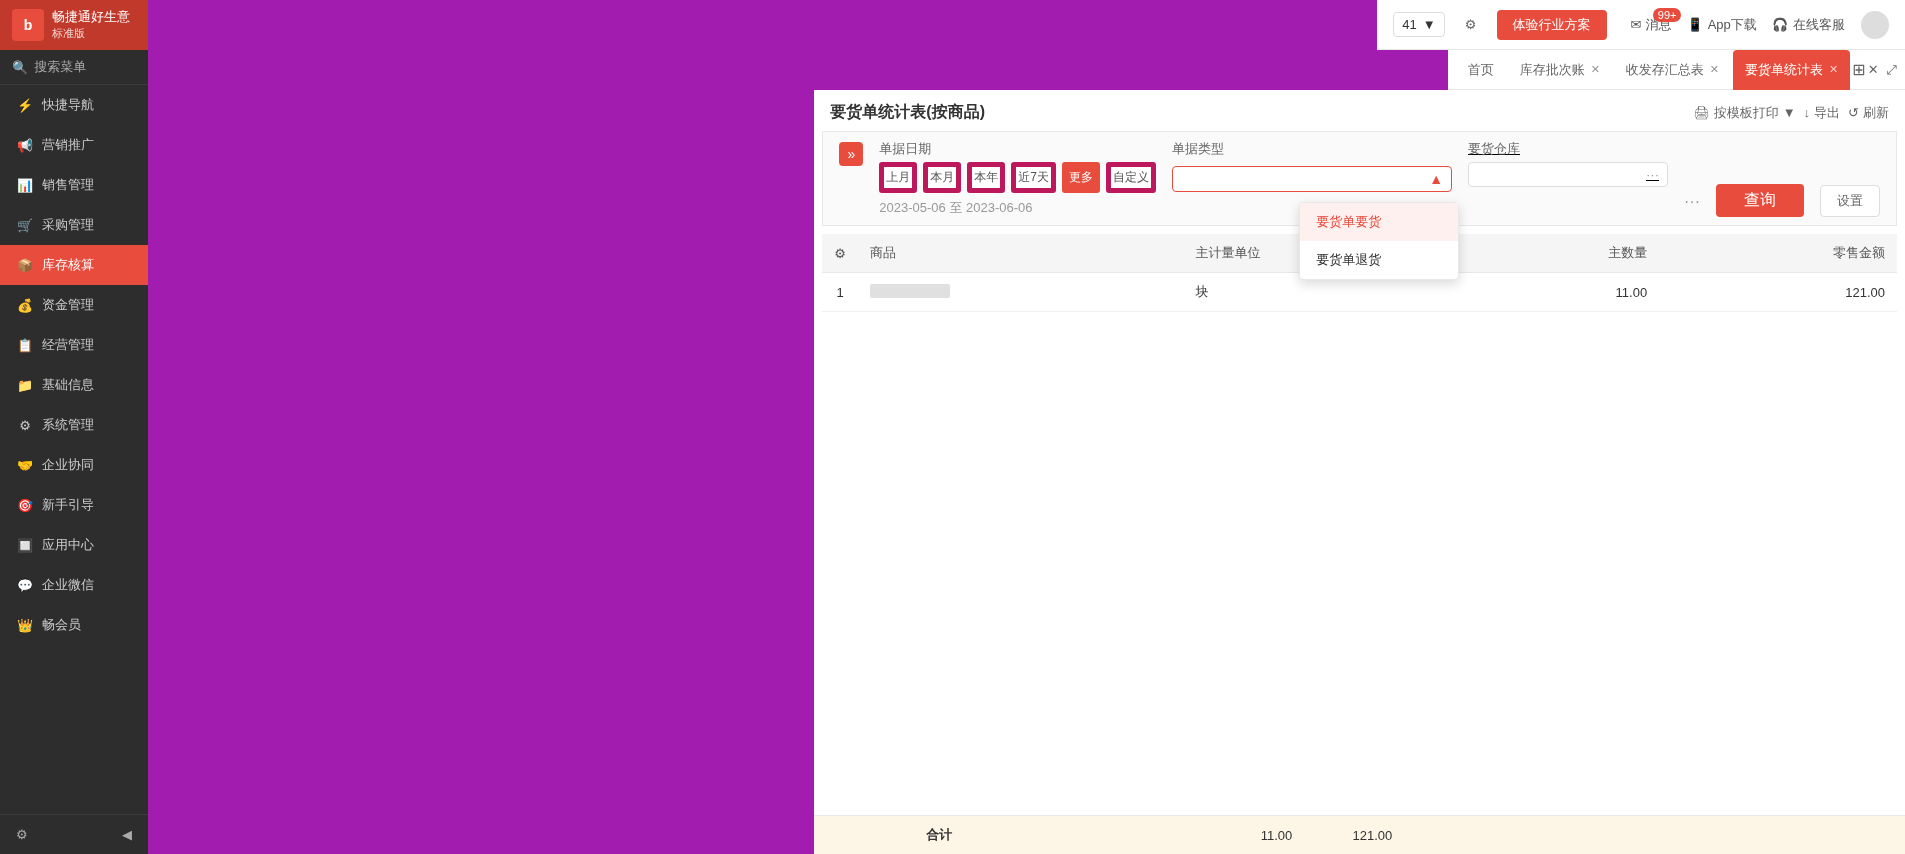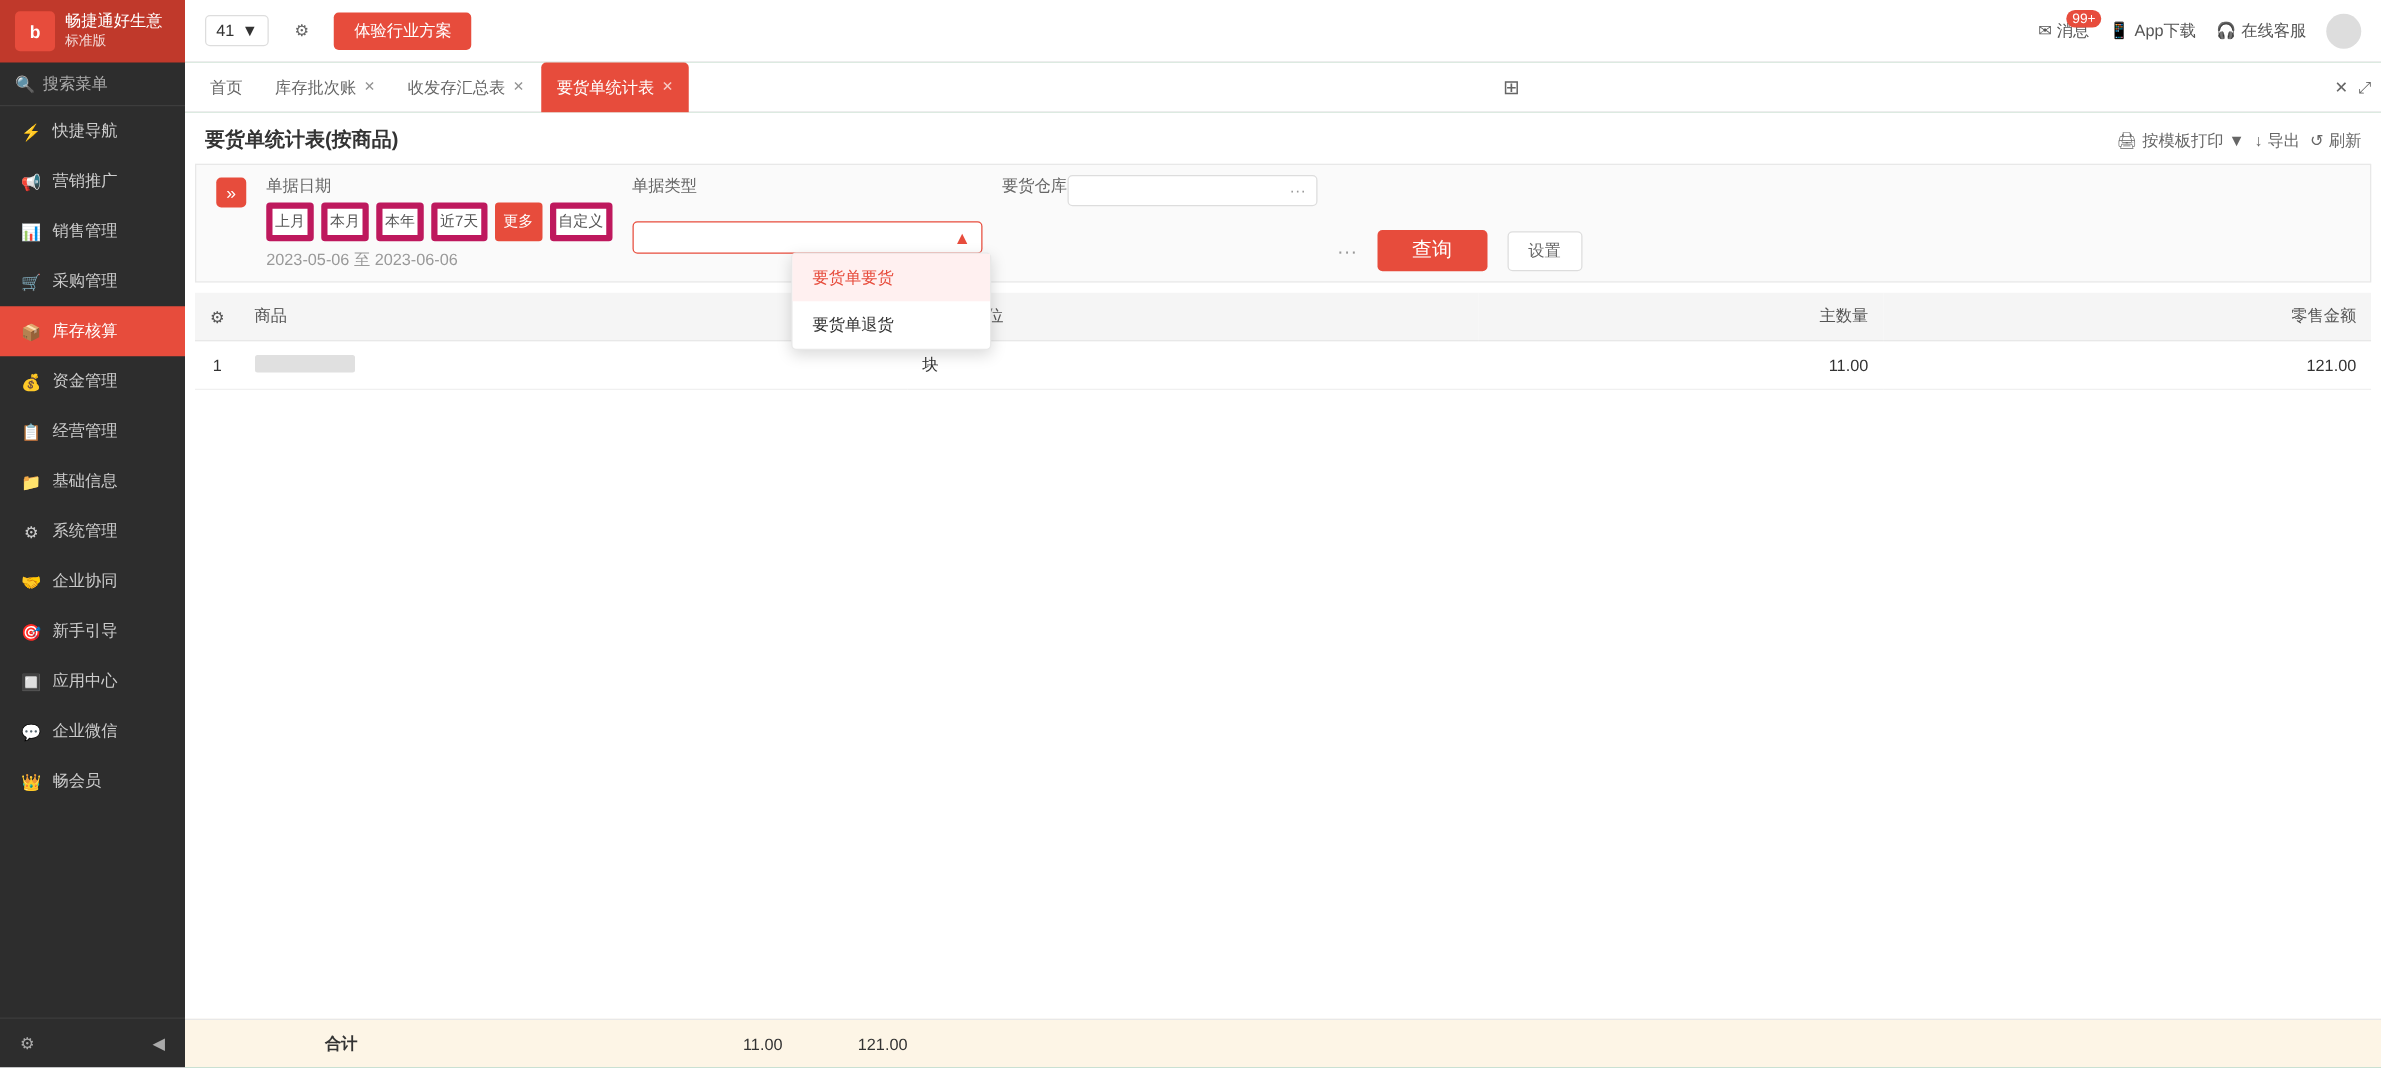--- a/index.html
+++ b/index.html
@@ -86,22 +86,23 @@
     .sidebar-collapse-btn {
       margin-left: auto;
       cursor: pointer;
     }
 
     
     .main {
       flex: 1;
       display: flex;
       flex-direction: column;
-      background: #15803d;
+      background: #a21caf;
       overflow: hidden;
+      align-items: flex-end;
     }
 
     
     .top-header {
       background: #fff;
       height: 50px;
       display: flex;
       align-items: center;
       padding: 0 16px;
       border-bottom: 1px solid #e8e8e8;
@@ -301,21 +302,21 @@
       color: #999;
       margin-top: 2px;
     }
     .filter-type-group {
       display: flex;
       flex-direction: column;
     }
     .filter-type-label {
       color: #666;
       font-size: 13px;
-      margin-bottom: 19px;
+      margin-bottom: 8px;
     }
     .filter-type-select {
       display: flex;
       align-items: center;
       border: 1px solid #e74c3c;
       border-radius: 4px;
       padding: 4px 8px;
       min-width: 280px;
       cursor: pointer;
       background: white;
@@ -325,20 +326,22 @@
       flex: 1;
       font-size: 13px;
       color: #333;
     }
     .filter-type-select-arrow {
       color: #e74c3c;
       font-size: 14px;
     }
     .filter-warehouse-group {
       display: flex;
+      flex-direction: column;
+      text-decoration: underline;
     }
     .filter-warehouse-label {
       color: #666;
       font-size: 13px;
       margin-bottom: 4px;
     }
     .filter-warehouse-select {
       display: flex;
       align-items: center;
       border: 1px solid #ddd;

